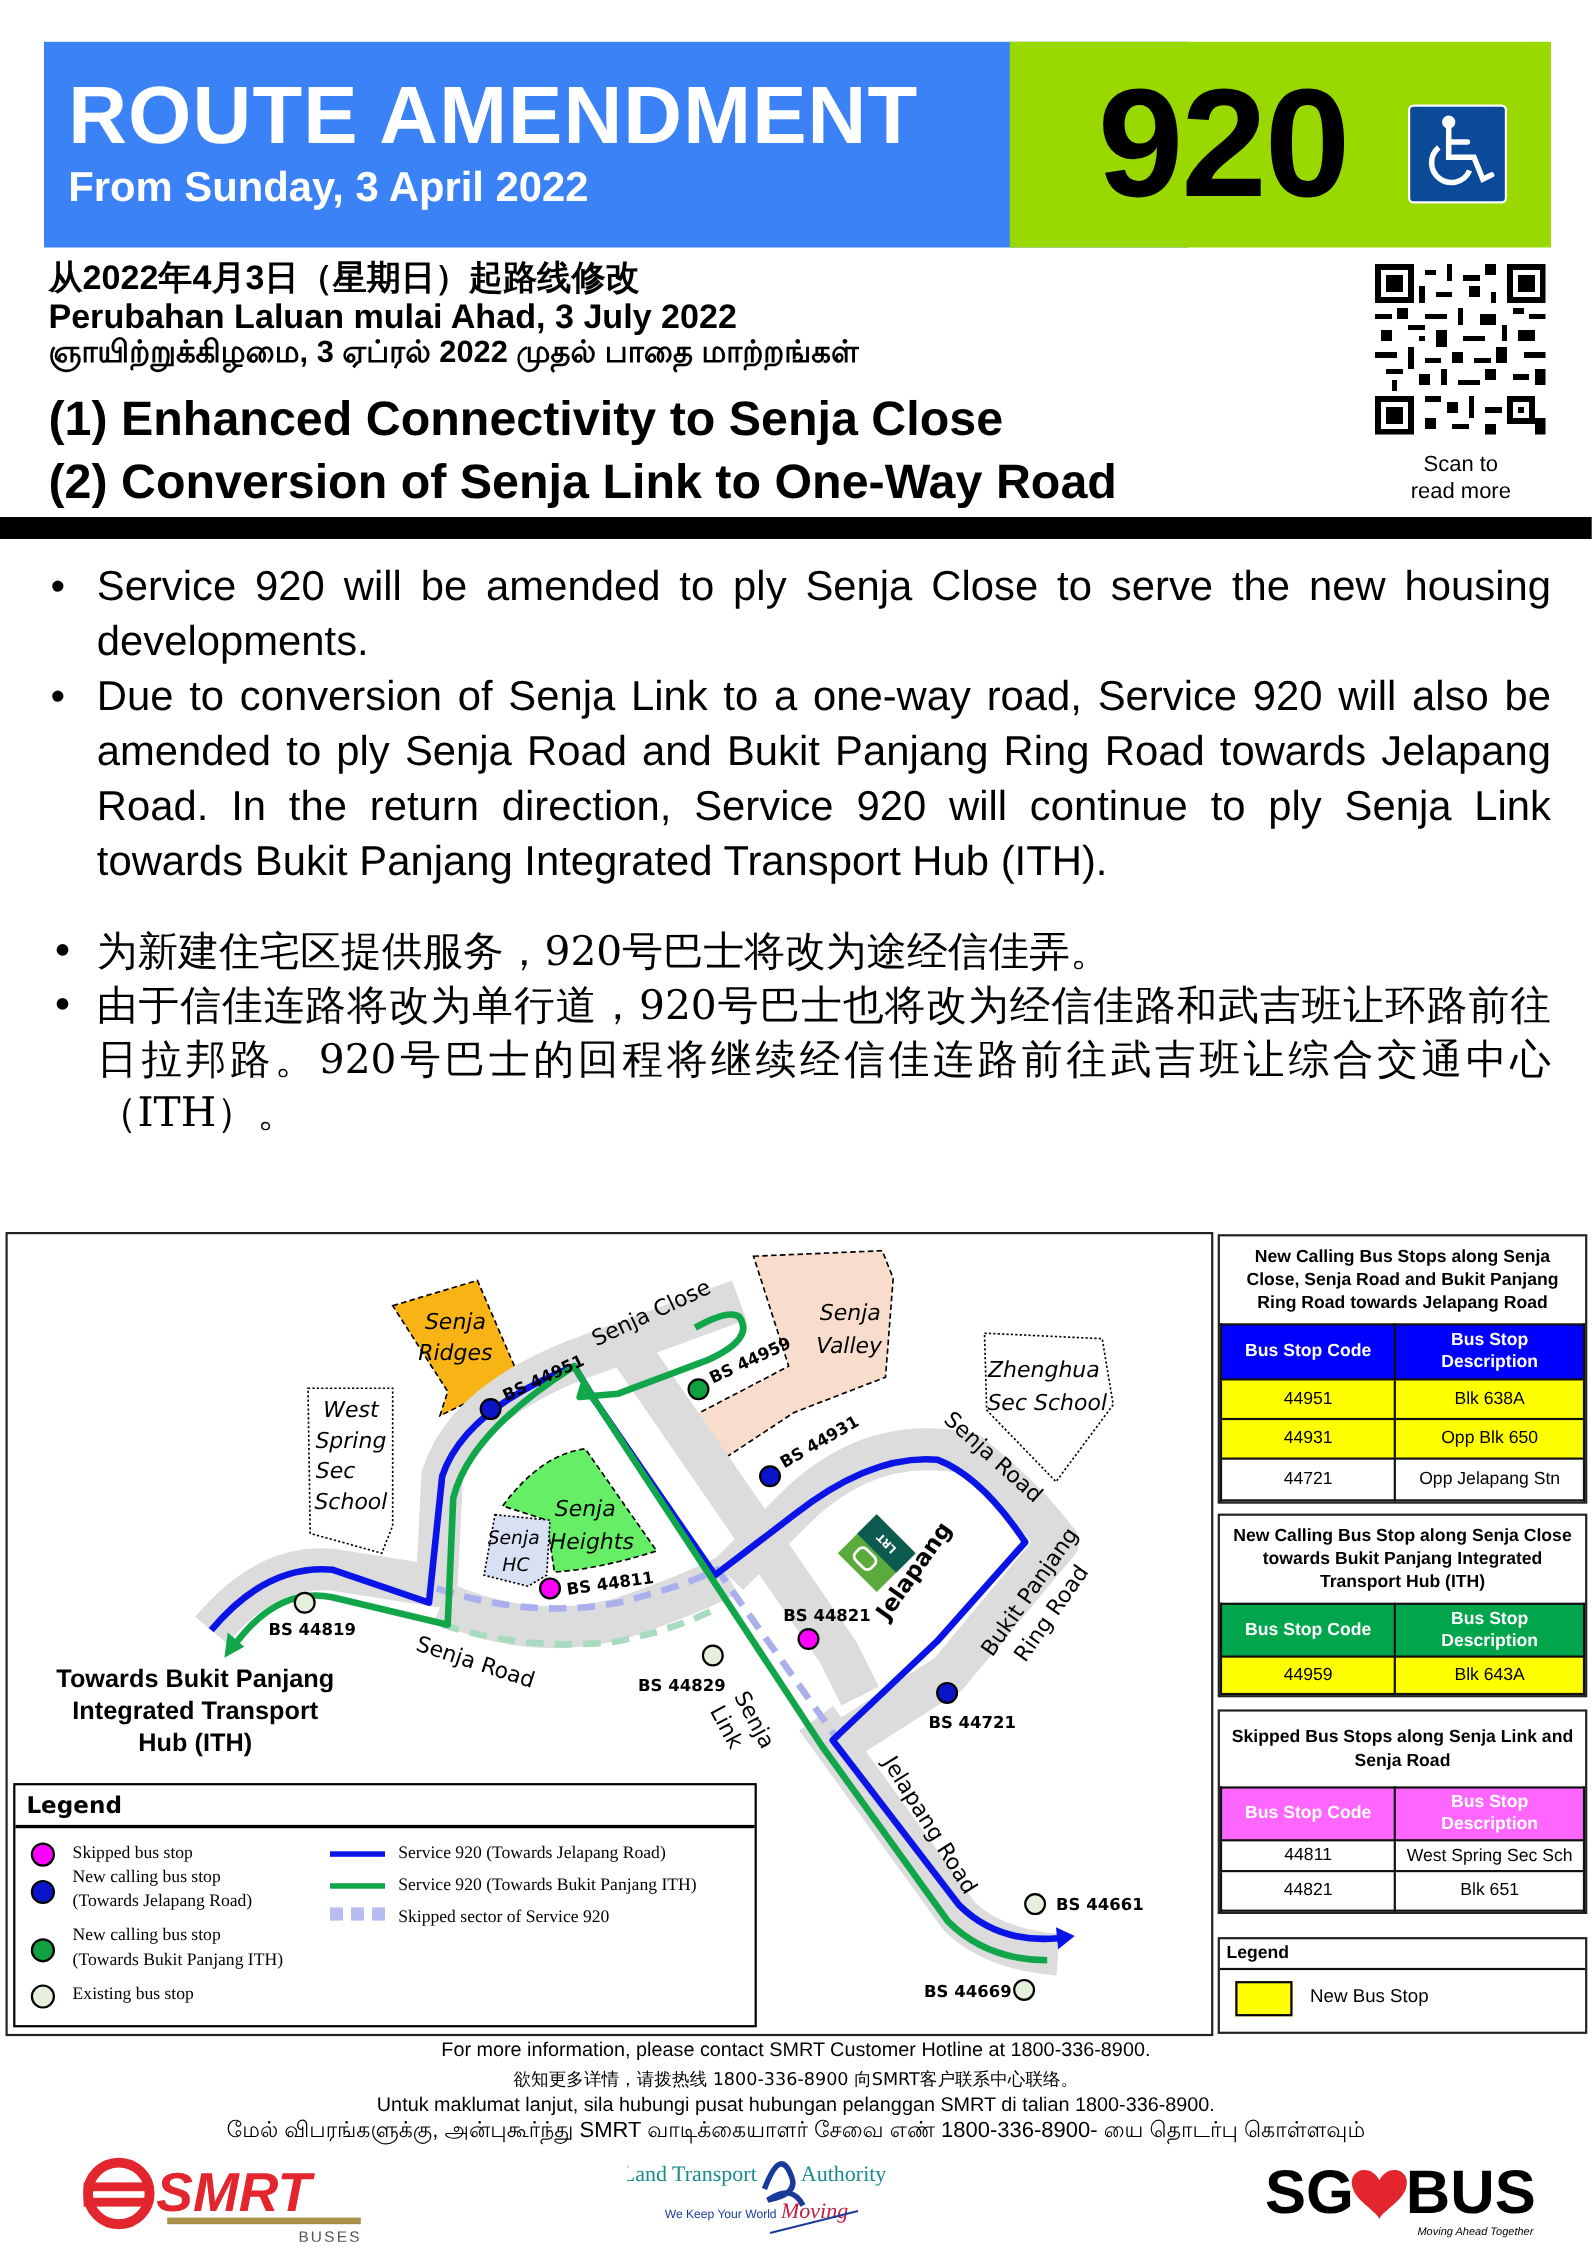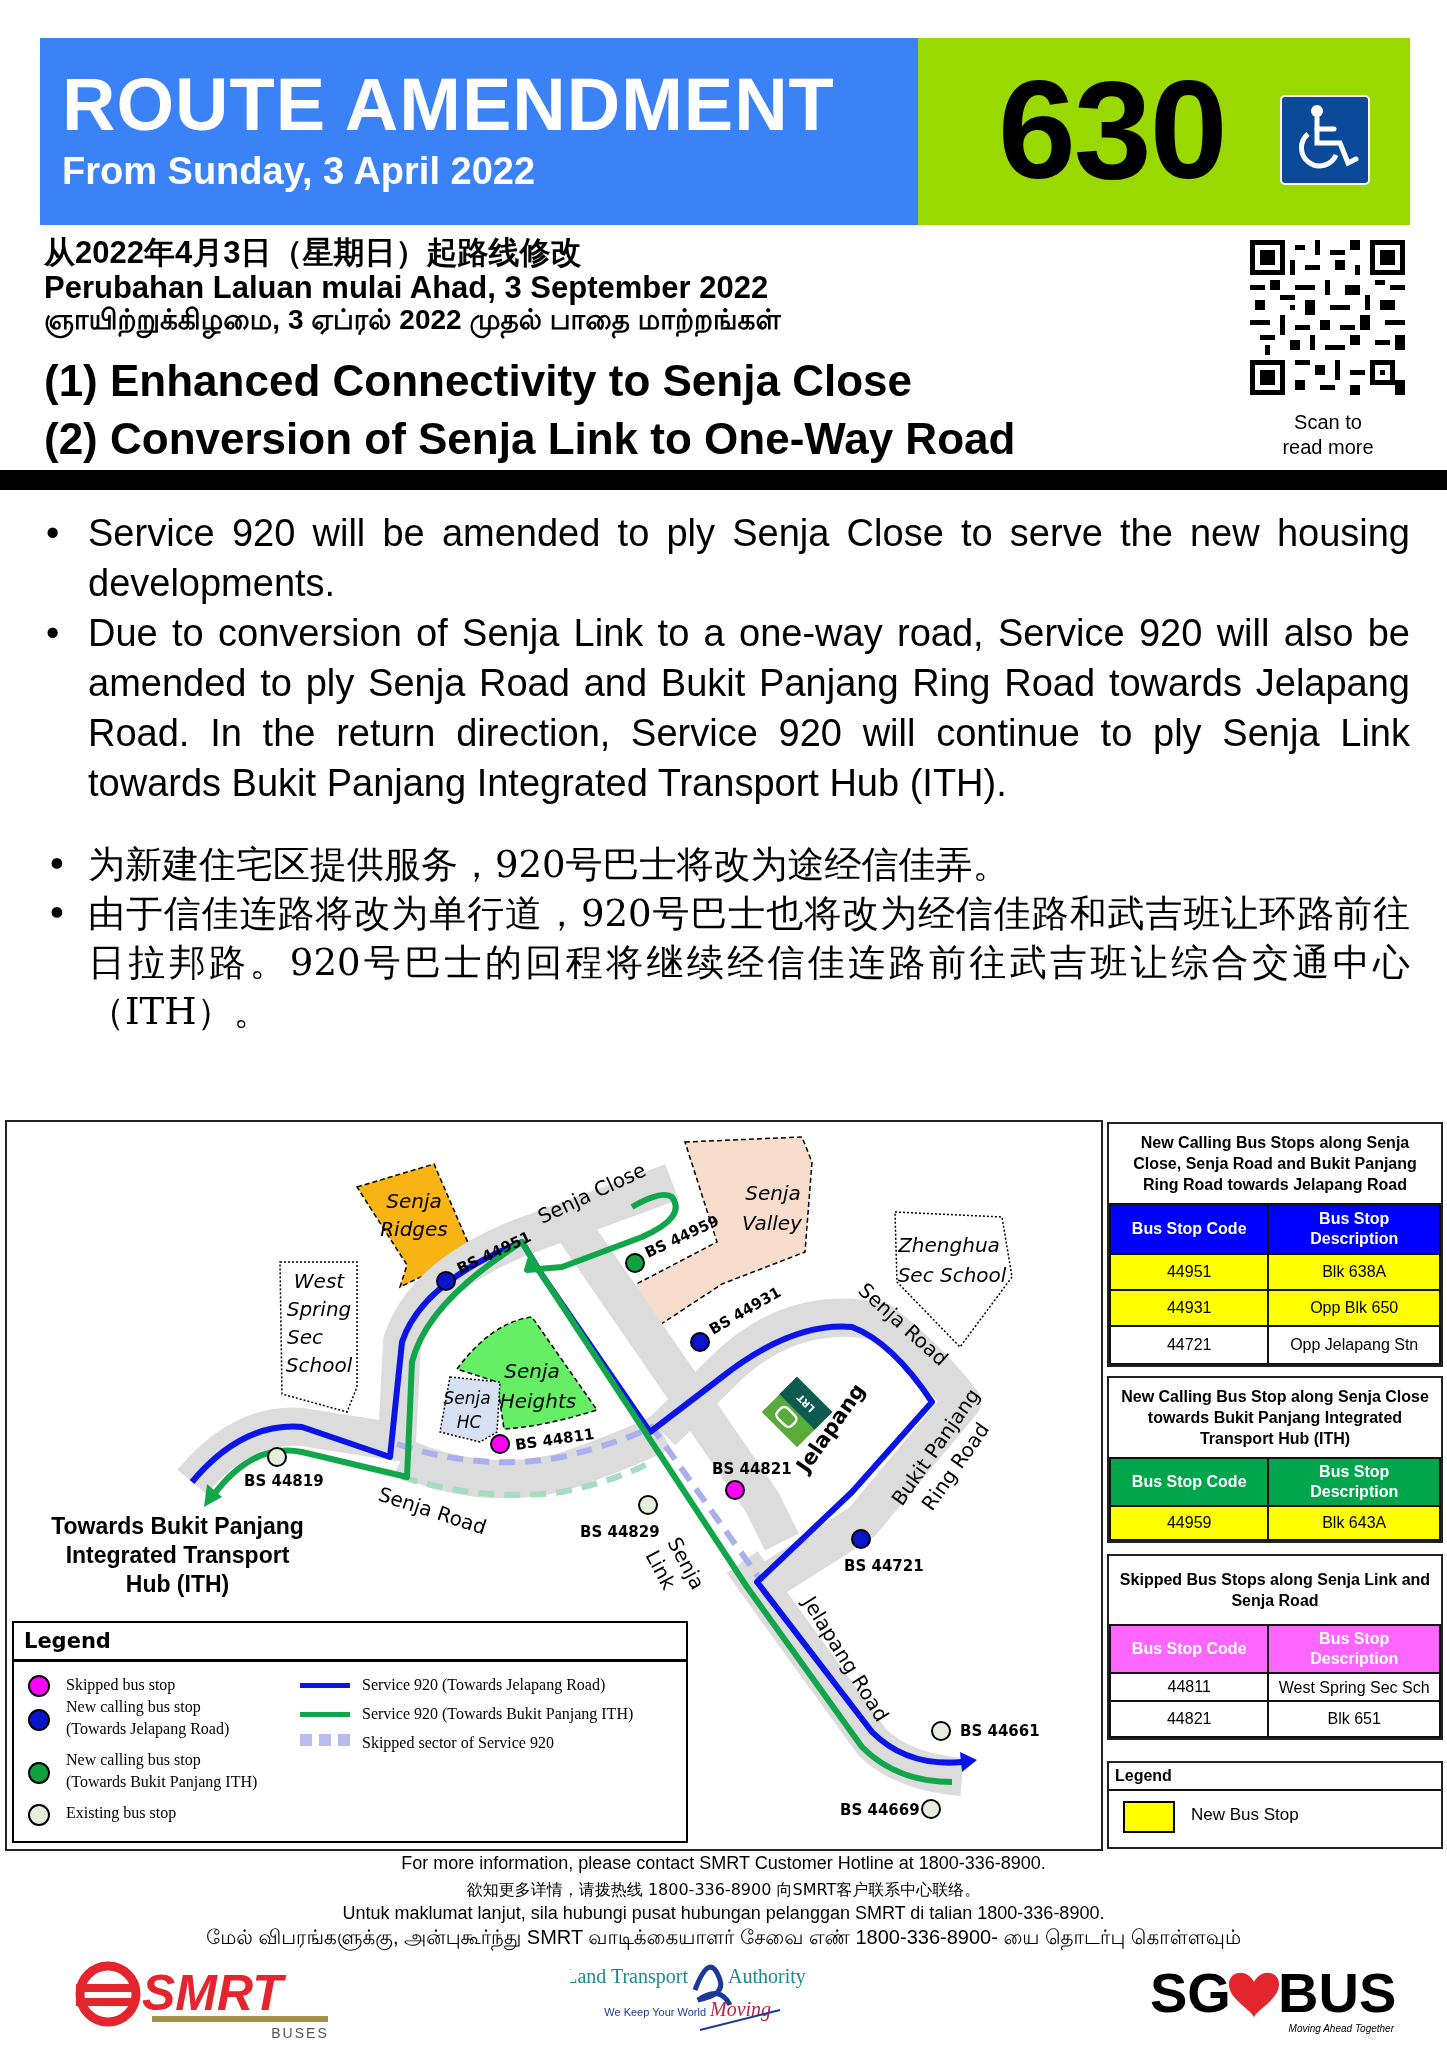--- a/index.html
+++ b/index.html
@@ -60,33 +60,33 @@
   #logo-sgbus{left:1150px;top:1960px;width:260px;height:80px;}
 </style>
 </head>
 <body>
 
 <div id="hdr-blue" class="abs">
   <div id="hdr-title" class="abs">ROUTE AMENDMENT</div>
   <div id="hdr-date" class="abs">From Sunday, 3 April 2022</div>
 </div>
 <div id="hdr-green" class="abs">
-  <div id="route-num" class="abs">630</div>
+  <div id="route-num" class="abs">920</div>
   <div id="wheelchair" class="abs">
     <svg width="86" height="86" viewBox="0 0 86 86">
       <circle cx="35" cy="14" r="6" fill="#fff"></circle>
       <path d="M35 20 L35 46 L58 46 L66 66 L74 62" stroke="#fff" stroke-width="5" fill="none" stroke-linecap="round"></path>
       <path d="M35 32 L52 32" stroke="#fff" stroke-width="5" stroke-linecap="round"></path>
       <path d="M26 37 A18 18 0 1 0 54 58" stroke="#fff" stroke-width="5" fill="none"></path>
     </svg>
   </div>
 </div>
 
 <div id="sub-zh" class="abs sub">从2022年4月3日（星期日）起路线修改</div>
-<div id="sub-ms" class="abs sub">Perubahan Laluan mulai Ahad, 3 September 2022</div>
+<div id="sub-ms" class="abs sub">Perubahan Laluan mulai Ahad, 3 July 2022</div>
 <div id="sub-ta" class="abs sub">ஞாயிற்றுக்கிழமை, 3 ஏப்ரல்  2022 முதல் பாதை மாற்றங்கள்</div>
 <div id="hl1" class="abs sub">(1) Enhanced Connectivity to Senja Close</div>
 <div id="hl2" class="abs sub">(2) Conversion of Senja Link to One-Way Road</div>
 
 <div id="qr" class="abs">
   <svg width="155" height="155" viewBox="0 0 31 31" shape-rendering="crispEdges">
     <rect width="31" height="31" fill="#fff"></rect>
     <g fill="#000">
       <rect x="0" y="0" width="7" height="7"></rect>
         <rect x="1" y="1" width="5" height="5" fill="#fff"></rect>

